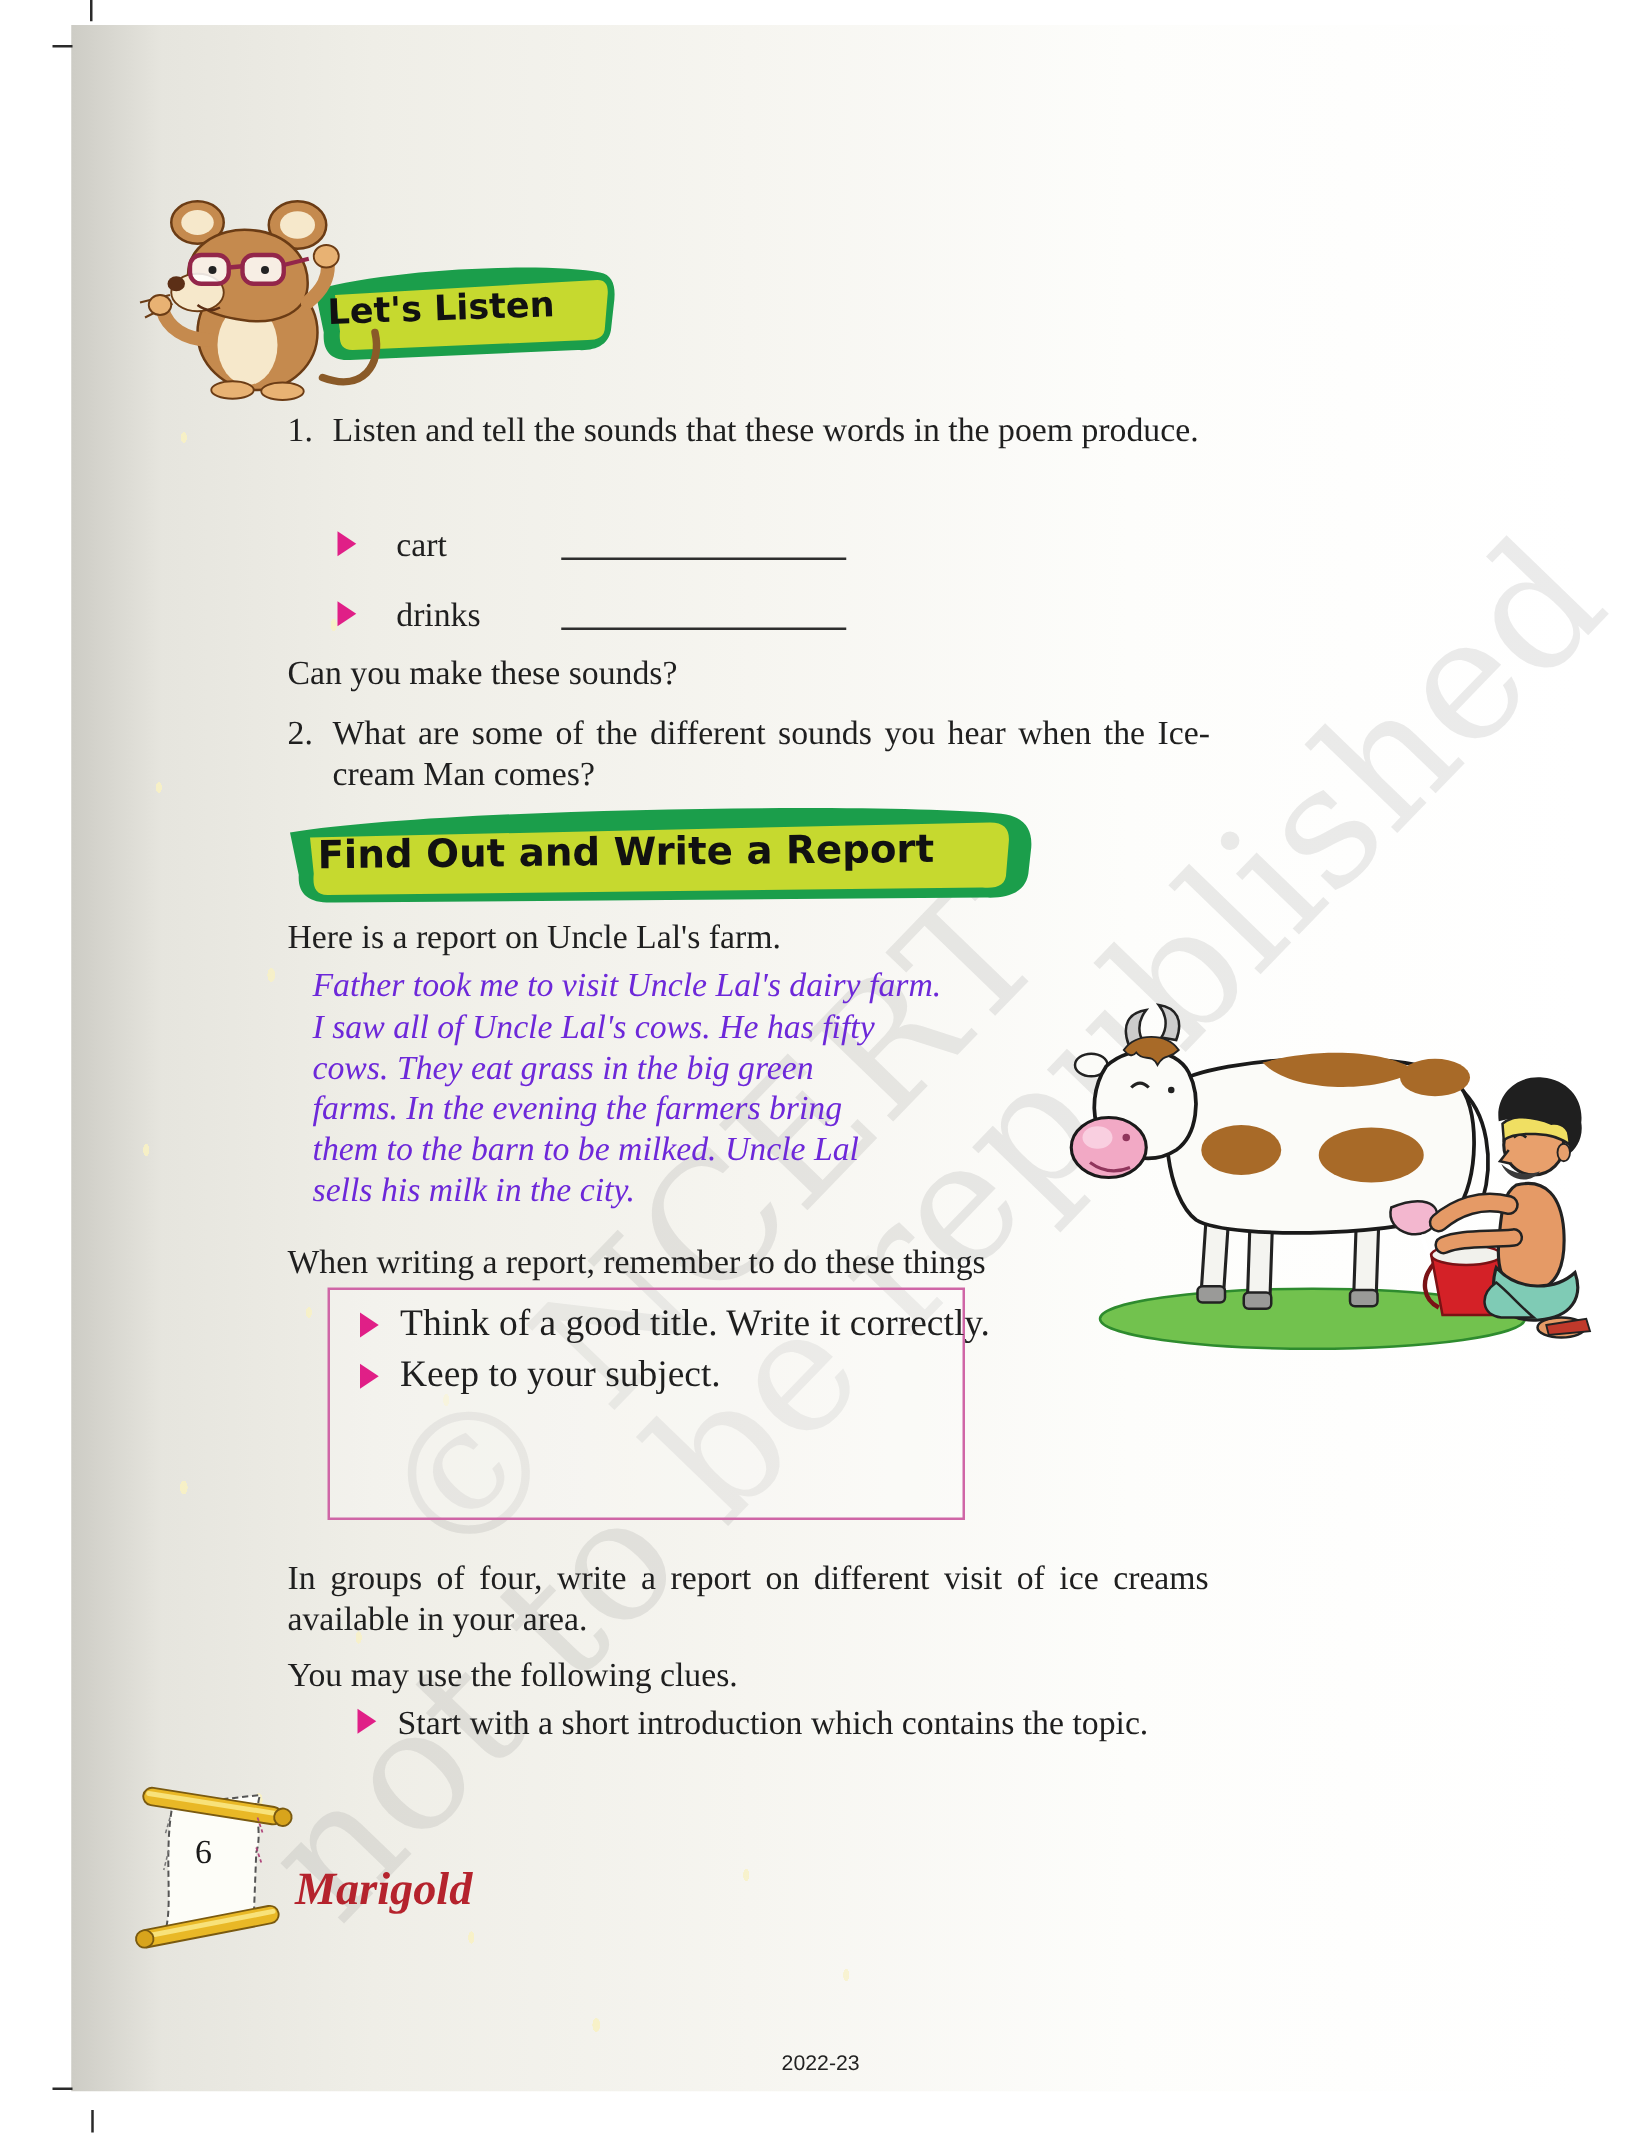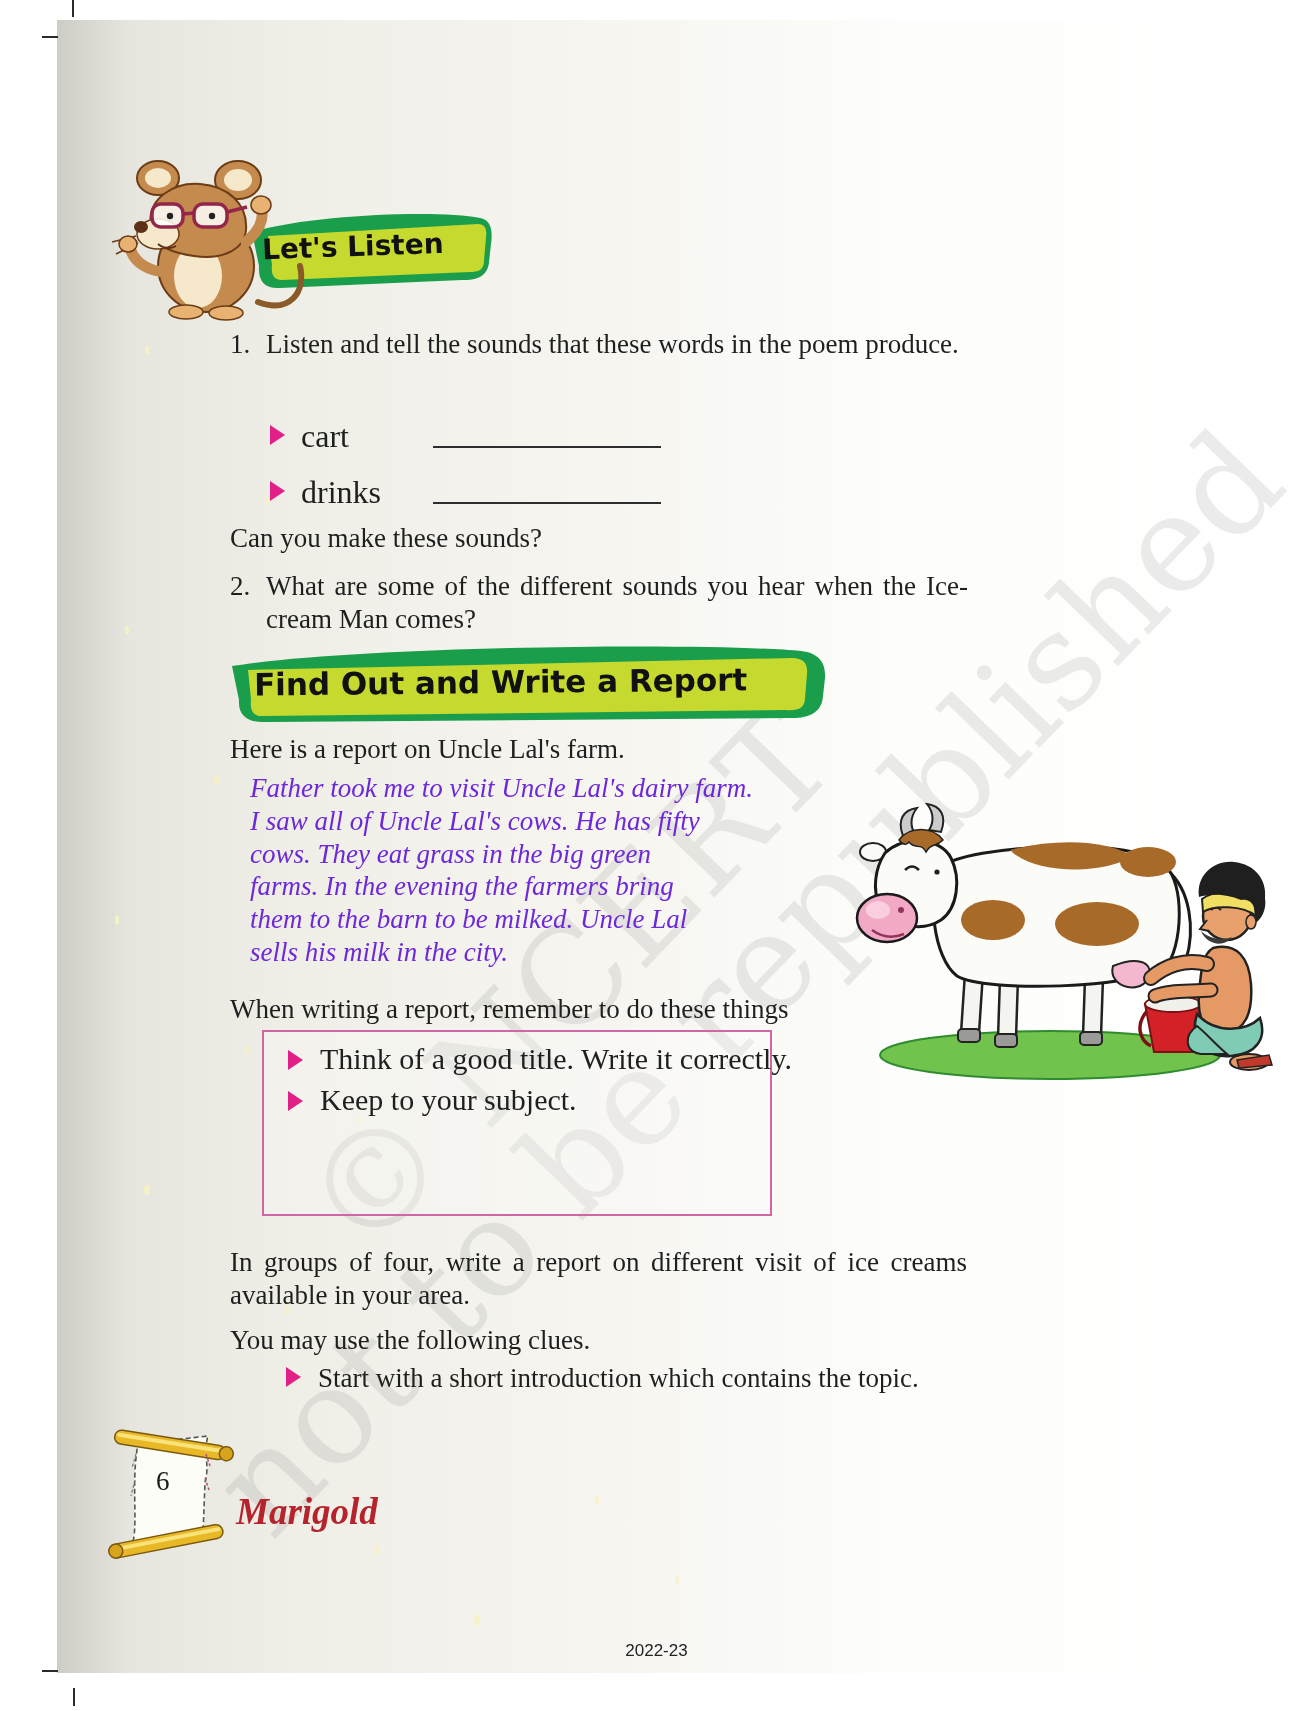--- a/index.html
+++ b/index.html
@@ -34,21 +34,21 @@
   
   .txt{position:absolute;z-index:3;font-size:27px;line-height:33px;}
   .just{text-align:justify;}
   .numq{display:flex;}
   .numq .no{flex:0 0 36px;}
   .numq .qt{flex:1 1 auto;text-align:justify;}
   .arrow{width:0;height:0;border-left:15px solid #e01f87;border-top:10px solid transparent;
          border-bottom:10px solid transparent;flex:0 0 auto;}
   .fillrow{position:absolute;z-index:3;display:flex;align-items:flex-end;}
   .fillrow .arrow{margin-bottom:6px;}
-  .fillrow .lbl{font-size:32px;line-height:30px;width:132px;margin-left:16px;}
+  .fillrow .lbl{font-size:27px;line-height:30px;width:132px;margin-left:32px;}
   .fillrow .blank{width:228px;border-bottom:2.5px solid #2e2e2e;height:28px;margin-bottom:3px;}
   .bulrow{display:flex;align-items:flex-start;white-space:nowrap;}
   .bulrow .arrow{margin-top:5px;margin-right:17px;}
   
   .banner{position:absolute;z-index:4;}
   .banner svg{position:absolute;left:0;top:0;}
   .banner .btext{position:absolute;font-family:"DejaVu Sans",sans-serif;font-weight:700;color:#111;}
   
   .tipsbox{position:absolute;z-index:3;border:2px solid #cf66a6;background:rgba(255,255,255,0.25);}
   .tipsbox .bulrow{margin-left:24px;margin-top:13px;font-size:30px;line-height:28px;}

